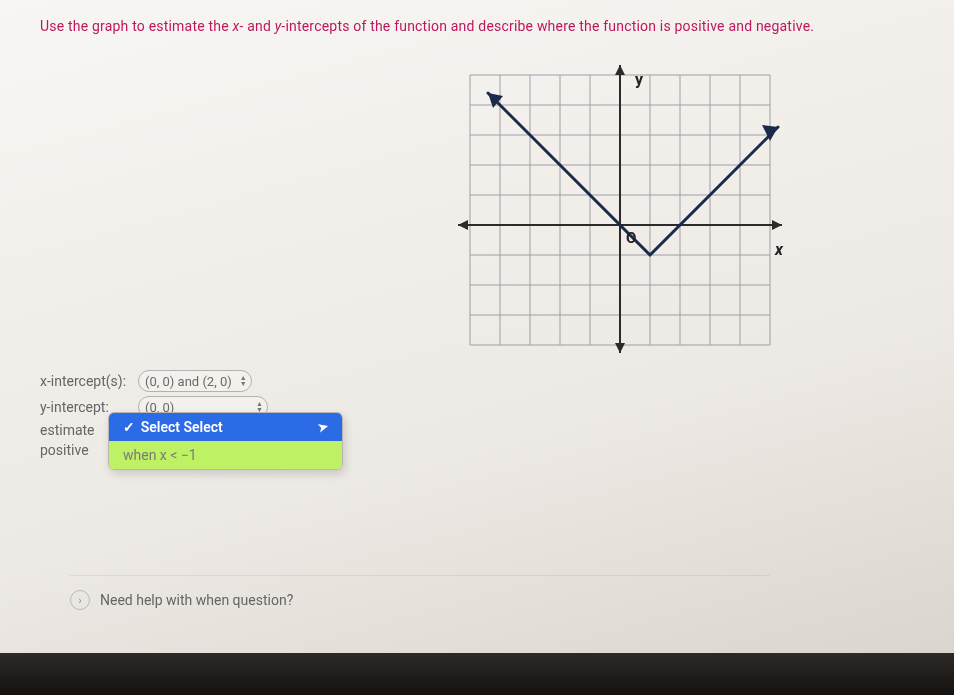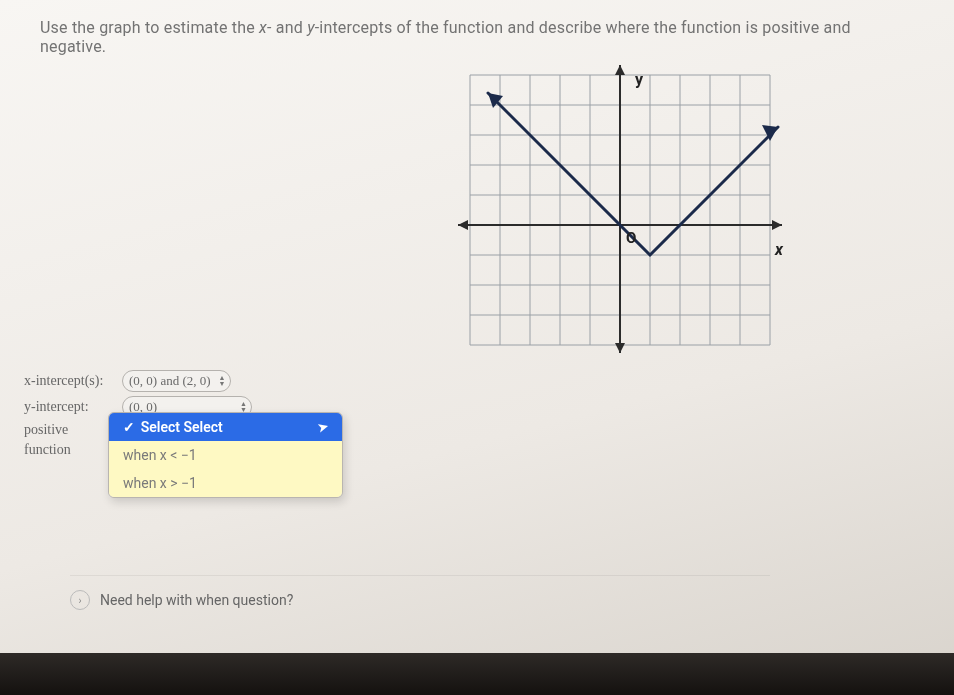--- a/index.html
+++ b/index.html
@@ -12,42 +12,41 @@
     position: relative;
     color: #555;
   }
   .page {
     position: relative;
     width: 100%;
     height: 100%;
     padding: 18px 40px 0 40px;
   }
   .question {
-    font-size: 16px;
-    color: #737373;
+    font-size: 14px;
+    color: #be185d;
     margin-bottom: 10px;
     letter-spacing: 0.2px;
   }
   .question .var { font-style: italic; }
   .graph-wrap {
     position: absolute;
     left: 440px;
     top: 55px;
     width: 370px;
     height: 310px;
   }
   svg.graph { width: 100%; height: 100%; }
 
   .answers {
     position: absolute;
-    left: 24px;
+    left: 40px;
     top: 370px;
     font-size: 14px;
     color: #666;
-    font-family: Liberation Serif, serif;
   }
   .answers .row { display: flex; align-items: center; margin-bottom: 4px; }
   .answers .label { margin-right: 6px; min-width: 92px; }
   .select-box {
     display: inline-flex;
     align-items: center;
     border: 1px solid #b5b2ae;
     background: #f3f1ee;
     border-radius: 11px;
     font-size: 13px;
@@ -73,21 +72,21 @@
     border-radius: 6px;
     overflow: hidden;
     box-shadow: 2px 4px 10px rgba(0,0,0,0.15);
     background: #ece9e4;
     z-index: 5;
   }
   .dropdown .item {
     padding: 6px 14px;
     font-size: 14px;
     color: #7a7a7a;
-    background: #fef9c3;
+    background: #bef264;
   }
   .dropdown .item.selected {
     background: #2b6be6;
     color: #fff;
     font-weight: 600;
     display: flex;
     align-items: center;
     gap: 6px;
   }
   .dropdown .item.selected .check { font-size: 14px; }
@@ -203,35 +202,34 @@
       <span class="label">y-intercept:</span>
       <span class="select-box" style="min-width:130px;gap:34px;">
         <span>(0, 0)</span>
         <span class="arrows" style="margin-left:auto">
             <span>▲</span>
             <span>▼</span>
           </span>
       </span>
     </div>
     <div class="row">
+      <span class="label">estimate</span>
+    </div>
+    <div class="row">
       <span class="label">positive</span>
-    </div>
-    <div class="row">
-      <span class="label">function</span>
     </div>
   </div>
 
   <div class="dropdown">
     <div class="item selected">
       <span class="check">✓</span>
       <span>Select Select</span>
       <span class="cursor">➤</span>
     </div>
     <div class="item">when x &lt; −1</div>
-    <div class="item">when x &gt; −1</div>
   </div>
 
   <div class="need-help">
     <span class="icon">›</span>
     <span>Need help with when question?</span>
   </div>
 
   <div class="bottom-bar"></div>
 </div>
 

